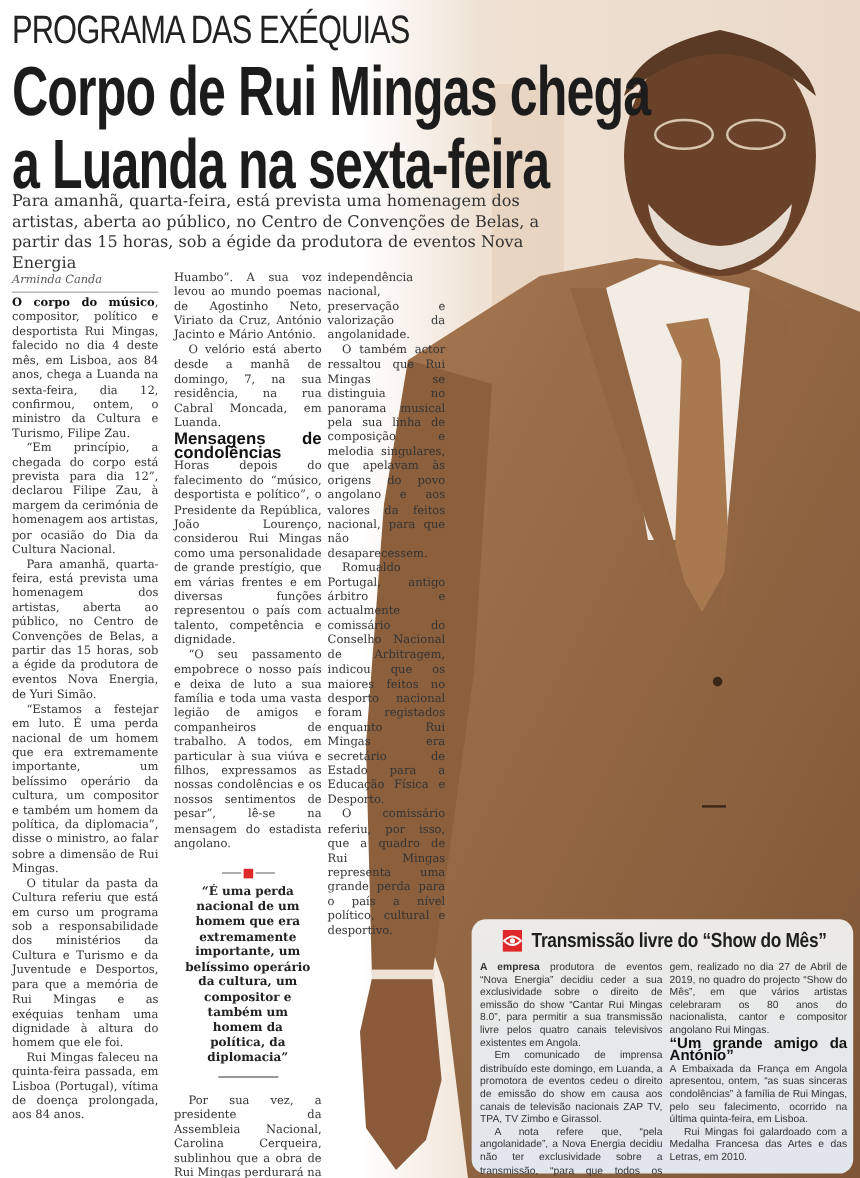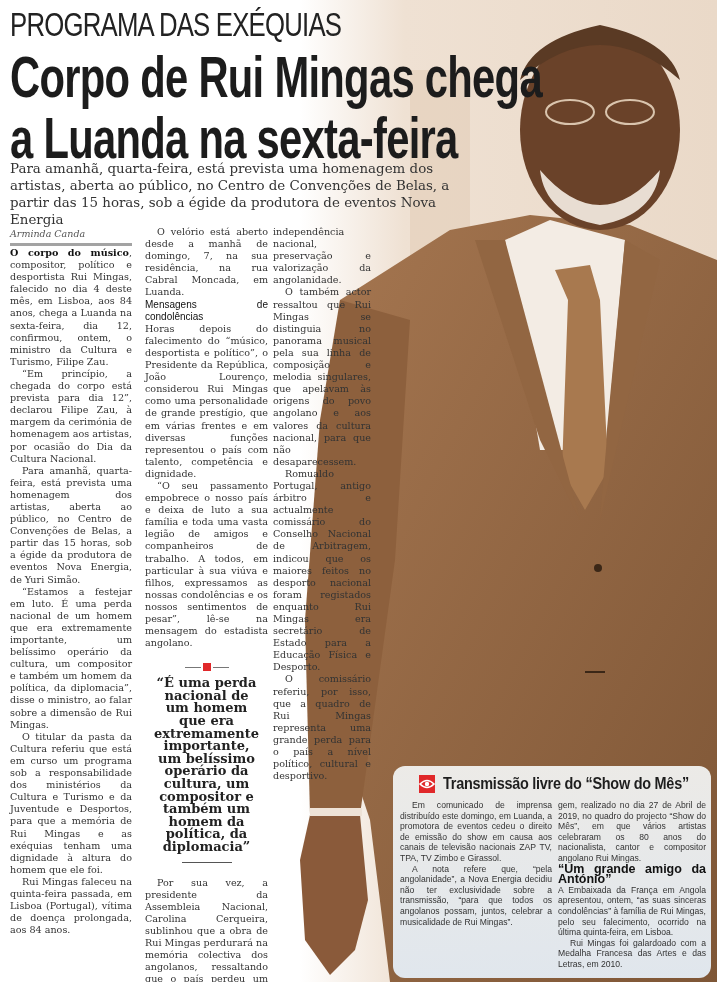--- a/index.html
+++ b/index.html
@@ -26,39 +26,39 @@
     font-size: 58px; line-height: 61px; color: #1c1c1c; letter-spacing: -1px;
     transform: scaleX(0.72); transform-origin: left top; white-space: nowrap;
   }
   .lead {
     position: absolute; left: 10px; top: 160px; width: 480px;
     font-size: 13.4px; line-height: 17px; color: #333;
   }
   .byline {
     position: absolute; left: 10px; top: 228px; width: 122px;
     font-style: italic; font-size: 9.5px; color: #555;
-    border-bottom: 3px solid #a3a3a3; padding-bottom: 4px;
+    border-bottom: 1px solid #a3a3a3; padding-bottom: 4px;
   }
   .col {
     position: absolute; font-size: 9.6px; line-height: 12.1px; color: #333;
     text-align: justify; hyphens: auto;
   }
   .col p { margin: 0; text-indent: 12px; }
   .col p.first { text-indent: 0; }
   .col b.lead-in { color: #111; }
   .col1 { left: 10px; top: 247px; width: 122px; }
   .col2 { left: 145px; top: 226px; width: 123px; }
   .col3 { left: 273px; top: 226px; width: 98px; }
   .subhead {
-    font-family: "Liberation Sans", sans-serif; font-weight: 400;
-    font-size: 10px; color: #111; margin-top: 12px; text-indent: 0 !important;
+    font-family: "Liberation Sans", sans-serif; font-weight: 700;
+    font-size: 14px; color: #111; margin-top: 12px; text-indent: 0 !important;
   }
   .pullquote {
     margin: 14px 8px 14px 8px; text-align: center;
-    font-size: 13px; line-height: 12.6px; color: #222; font-weight: 700;
+    font-size: 10px; line-height: 12.6px; color: #222; font-weight: 700;
   }
   .pq-rule { display: flex; align-items: center; justify-content: center; margin-bottom: 6px; }
   .pq-rule .line { width: 16px; height: 1px; background: #777; }
   .pq-rule .sq { width: 8px; height: 8px; background: #e0282a; margin: 0 2px; }
   .pq-bottom { width: 50px; height: 1px; background: #555; margin: 8px auto 0; }
   .box {
     position: absolute; left: 393px; top: 766px; width: 318px; height: 212px;
     background: linear-gradient(180deg, rgba(240,240,238,0.96) 0%, rgba(228,236,244,0.96) 100%);
     border-radius: 12px 12px 12px 12px;
     font-family: Liberation Sans, sans-serif;
@@ -134,55 +134,57 @@
   <p class="first"><b class="lead-in">O corpo do músico</b><span>, compositor, político e desportista Rui Mingas, falecido no dia 4 deste mês, em Lisboa, aos 84 anos, chega a Luanda na sexta-feira, dia 12, confirmou, ontem, o ministro da Cultura e Turismo, Filipe Zau.</span></p>
   <p>“Em princípio, a chegada do corpo está prevista para dia 12”, declarou Filipe Zau, à margem da cerimónia de homenagem aos artistas, por ocasião do Dia da Cultura Nacional.</p>
   <p>Para amanhã, quarta-feira, está prevista uma homenagem dos artistas, aberta ao público, no Centro de Convenções de Belas, a partir das 15 horas, sob a égide da produtora de eventos Nova Energia, de Yuri Simão.</p>
   <p>“Estamos a festejar em luto. É uma perda nacional de um homem que era extremamente importante, um belíssimo operário da cultura, um compositor e também um homem da política, da diplomacia”, disse o ministro, ao falar sobre a dimensão de Rui Mingas.</p>
   <p>O titular da pasta da Cultura referiu que está em curso um programa sob a responsabilidade dos ministérios da Cultura e Turismo e da Juventude e Desportos, para que a memória de Rui Mingas e as exéquias tenham uma dignidade à altura do homem que ele foi.</p>
   <p>Rui Mingas faleceu na quinta-feira passada, em Lisboa (Portugal), vítima de doença prolongada, aos 84 anos.</p>
 
 </div>
 
 <div class="col col2">
+  <p class="first">Huambo”. A sua voz levou ao mundo poemas de Agostinho Neto, Viriato da Cruz, António Jacinto e Mário António.</p>
   <p>O velório está aberto desde a manhã de domingo, 7, na sua residência, na rua Cabral Moncada, em Luanda.</p>
   <p class="subhead">Mensagens de condolências</p>
   <p class="first">Horas depois do falecimento do “músico, desportista e político”, o Presidente da República, João Lourenço, considerou Rui Mingas como uma personalidade de grande prestígio, que em várias frentes e em diversas funções representou o país com talento, competência e dignidade.</p>
   <p>“O seu passamento empobrece o nosso país e deixa de luto a sua família e toda uma vasta legião de amigos e companheiros de trabalho. A todos, em particular à sua viúva e filhos, expressamos as nossas condolências e os nossos sentimentos de pesar”, lê-se na mensagem do estadista angolano.</p>
   <div class="pullquote">
     <div class="pq-rule">
       <span class="line"></span>
         <span class="sq"></span>
         <span class="line"></span>
     </div>
     <div>“É uma perda nacional de um homem que era extremamente importante, um belíssimo operário da cultura, um compositor e também um homem da política, da diplomacia”</div>
     <div class="pq-bottom"></div>
   </div>
   <p>Por sua vez, a presidente da Assembleia Nacional, Carolina Cerqueira, sublinhou que a obra de Rui Mingas perdurará na memória colectiva dos angolanos, ressaltando que o país perdeu um bom filho, mas o seu legado fica nos anais da história e corações de todos.</p>
 
 </div>
 
 <div class="col col3">
   <p class="first">independência nacional, preservação e valorização da angolanidade.</p>
-  <p>O também actor ressaltou que Rui Mingas se distinguia no panorama musical pela sua linha de composição e melodia singulares, que apelavam às origens do povo angolano e aos valores da cultura nacional, para que não desaparecessem.</p>
+  <p>O também actor ressaltou que Rui Mingas se distinguia no panorama musical pela sua linha de composição e melodia singulares, que apelavam às origens do povo angolano e aos valores da feitos nacional, para que não desaparecessem.</p>
   <p>Romualdo Portugal, antigo árbitro e actualmente comissário do Conselho Nacional de Arbitragem, indicou que os maiores feitos no desporto nacional foram registados enquanto Rui Mingas era secretário de Estado para a Educação Física e Desporto.</p>
   <p>O comissário referiu, por isso, que a quadro de Rui Mingas representa uma grande perda para o país a nível político, cultural e desportivo.</p>
 </div>
 
 <div class="box">
   <div class="box-head">
     <span class="eye-badge">
       <svg width="16" height="10" viewBox="0 0 16 10">
         <path d="M1 5 Q8 -2 15 5 Q8 12 1 5 Z" fill="none" stroke="#fff" stroke-width="1.6"></path>
         <circle cx="8" cy="5" r="2.2" fill="#fff"></circle>
       </svg>
     </span>
     <span class="box-title">Transmissão livre do “Show do Mês”</span>
   </div>
   <div class="box-col bc1">
+    <p class="first"><b>A empresa</b><span> produtora de eventos “Nova Energia” decidiu ceder a sua exclusividade sobre o direito de emissão do show “Cantar Rui Mingas 8.0”, para permitir a sua transmissão livre pelos quatro canais televisivos existentes em Angola.</span></p>
     <p>Em comunicado de imprensa distribuído este domingo, em Luanda, a promotora de eventos cedeu o direito de emissão do show em causa aos canais de televisão nacionais ZAP TV, TPA, TV Zimbo e Girassol.</p>
     <p>A nota refere que, “pela angolanidade”, a Nova Energia decidiu não ter exclusividade sobre a transmissão, “para que todos os angolanos possam, juntos, celebrar a musicalidade de Rui Mingas”.</p>
 
   </div>
   <div class="box-col bc2">
     <p class="first">gem, realizado no dia 27 de Abril de 2019, no quadro do projecto “Show do Mês”, em que vários artistas celebraram os 80 anos do nacionalista, cantor e compositor angolano Rui Mingas.</p>
     <p class="box-sub">“Um grande amigo da António”</p>
     <p class="first">A Embaixada da França em Angola apresentou, ontem, “as suas sinceras condolências” à família de Rui Mingas, pelo seu falecimento, ocorrido na última quinta-feira, em Lisboa.</p>
     <p>Rui Mingas foi galardoado com a Medalha Francesa das Artes e das Letras, em 2010.</p>
   </div>

